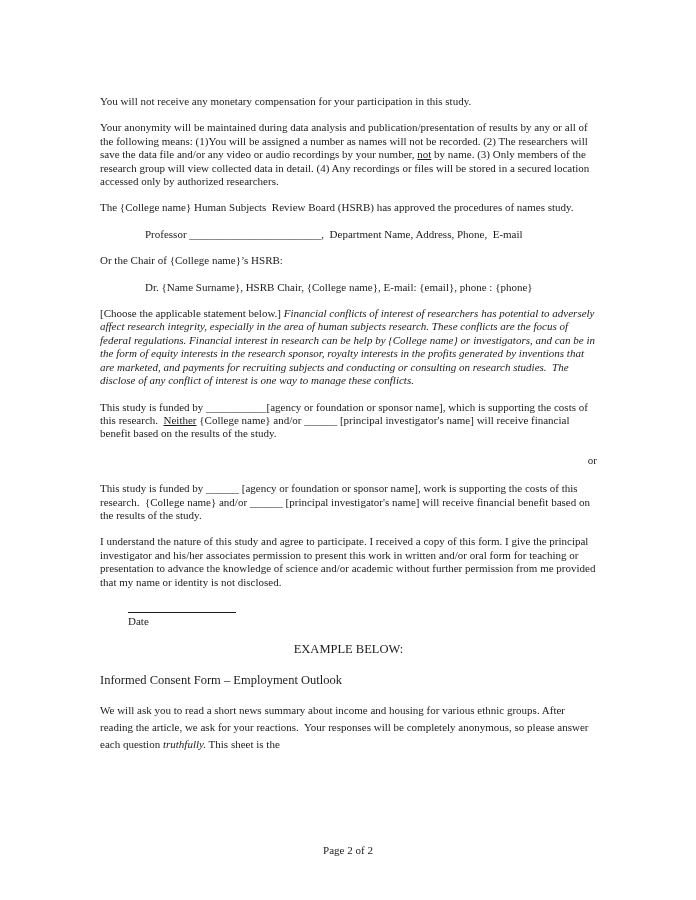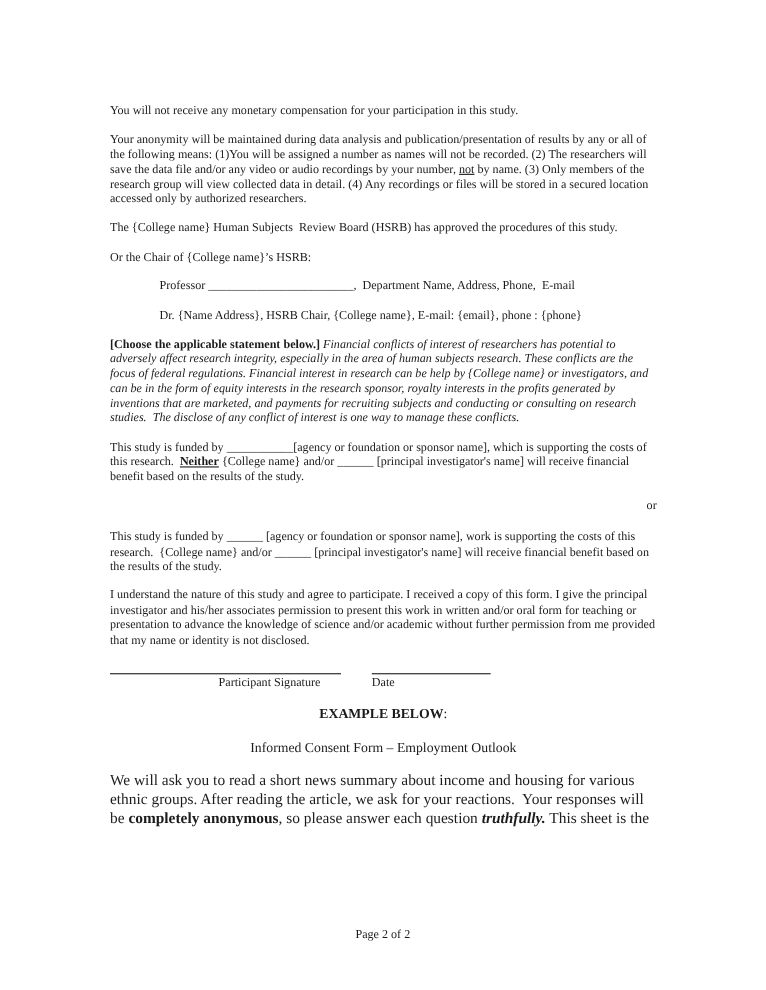--- a/index.html
+++ b/index.html
@@ -41,32 +41,32 @@
     margin-bottom: 15px;
   }
   .blk.example-heading {
     text-align: center;
     font-size: 12.5px;
     line-height: 15px;
     margin-top: 14px;
     margin-bottom: 14px;
   }
   .blk.form-title {
-    text-align: center;
+    text-align: left;
     font-size: 12.5px;
     line-height: 15px;
     margin-top: 16px;
     margin-bottom: 14px;
   }
   .blk.lead-paragraph {
-    font-size: 14px;
+    font-size: 11px;
     line-height: 17px;
     margin-top: 12px;
   }
-  .b { font-weight: bold; }
+  .b { font-weight: normal; }
   .i { font-style: italic; }
   .u { text-decoration: underline; }
   .sig-row {
     display: flex;
     margin-top: 6px;
     margin-bottom: 0;
   }
   .sig-col { box-sizing: border-box; }
   .sig-col-0 { width: 210px; }
   .sig-col-1 { width: 108px; margin-left: 28px; }
@@ -95,28 +95,28 @@
     line-height: 15px;
   }
 </style>
 </head>
 <body>
 
 <div class="page">
   <div class="doc-body">
       <p class="blk paragraph"><span>You will not receive any monetary compensation for your participation in this study.</span></p>
       <p class="blk paragraph"><span>Your anonymity will be maintained during data analysis and publication/presentation of results by any or all of the following means: (1)You will be assigned a number as names will not be recorded. (2) The researchers will save the data file and/or any video or audio recordings by your number, </span><span class="u">not</span><span> by name. (3) Only members of the research group will view collected data in detail. (4) Any recordings or files will be stored in a secured location accessed only by authorized researchers.</span></p>
-      <p class="blk paragraph"><span>The {College name} Human Subjects  Review Board (HSRB) has approved the procedures of this study.</span></p>
+      <p class="blk paragraph"><span>The {College name} Human Subjects  Review Board (HSRB) has approved the procedures of names study.</span></p>
+      <p class="blk indented"><span>Professor ________________________,  Department Name, Address, Phone,  E-mail</span></p>
       <p class="blk paragraph"><span>Or the Chair of {College name}’s HSRB:</span></p>
-      <p class="blk indented"><span>Professor ________________________,  Department Name, Address, Phone,  E-mail</span></p>
-      <p class="blk indented"><span>Dr. {Name Address}, HSRB Chair, {College name}, E-mail: {email}, phone : {phone}</span></p>
+      <p class="blk indented"><span>Dr. {Name Surname}, HSRB Chair, {College name}, E-mail: {email}, phone : {phone}</span></p>
       <p class="blk paragraph"><span class="b">[Choose the applicable statement below.]</span><span class="i"> </span><span class="i">Financial conflicts of interest of researchers has potential to adversely affect research integrity, especially in the area of human subjects research. These conflicts are the focus of federal regulations. Financial interest in research can be help by {College name} or investigators, and can be in the form of equity interests in the research sponsor, royalty interests in the profits generated by inventions that are marketed, and payments for recruiting subjects and conducting or consulting on research studies.  The disclose of any conflict of interest is one way to manage these conflicts.</span></p>
       <p class="blk paragraph"><span>This study is funded by ___________[agency or foundation or sponsor name], which is supporting the costs of this research.  </span><span class="b u">Neither</span><span> {College name} and/or ______ [principal investigator's name] will receive financial benefit based on the results of the study.</span></p>
       <p class="blk or-separator"><span>or</span></p>
       <p class="blk paragraph"><span>This study is funded by ______ [agency or foundation or sponsor name], work is supporting the costs of this research.  {College name} and/or ______ [principal investigator's name] will receive financial benefit based on the results of the study.</span></p>
       <p class="blk paragraph"><span>I understand the nature of this study and agree to participate. I received a copy of this form. I give the principal investigator and his/her associates permission to present this work in written and/or oral form for teaching or presentation to advance the knowledge of science and/or academic without further permission from me provided that my name or identity is not disclosed.</span></p>
-      <div class="blk sig-row"><div class="sig-col sig-col-0"><div class="sig-line"></div><div class="sig-label">Participant Signature</div></div><div class="sig-col sig-col-1"><div class="sig-line"></div><div class="sig-label">Date</div></div></div>
+      <div class="blk sig-row"><div class="sig-col sig-col-1"><div class="sig-line"></div><div class="sig-label">Date</div></div></div>
       <p class="blk example-heading"><span class="b">EXAMPLE BELOW</span><span>:</span></p>
       <p class="blk form-title"><span>Informed Consent Form – Employment Outlook</span></p>
       <p class="blk lead-paragraph"><span>We will ask you to read a short news summary about income and housing for various ethnic groups. After reading the article, we ask for your reactions.  Your responses will be </span><span class="b">completely anonymous</span><span>, so please answer each question </span><span class="b i">truthfully.</span><span> This sheet is the</span></p>
     </div>
   <div class="page-number">Page 2 of 2</div>
 </div>
 
 </body></html>

